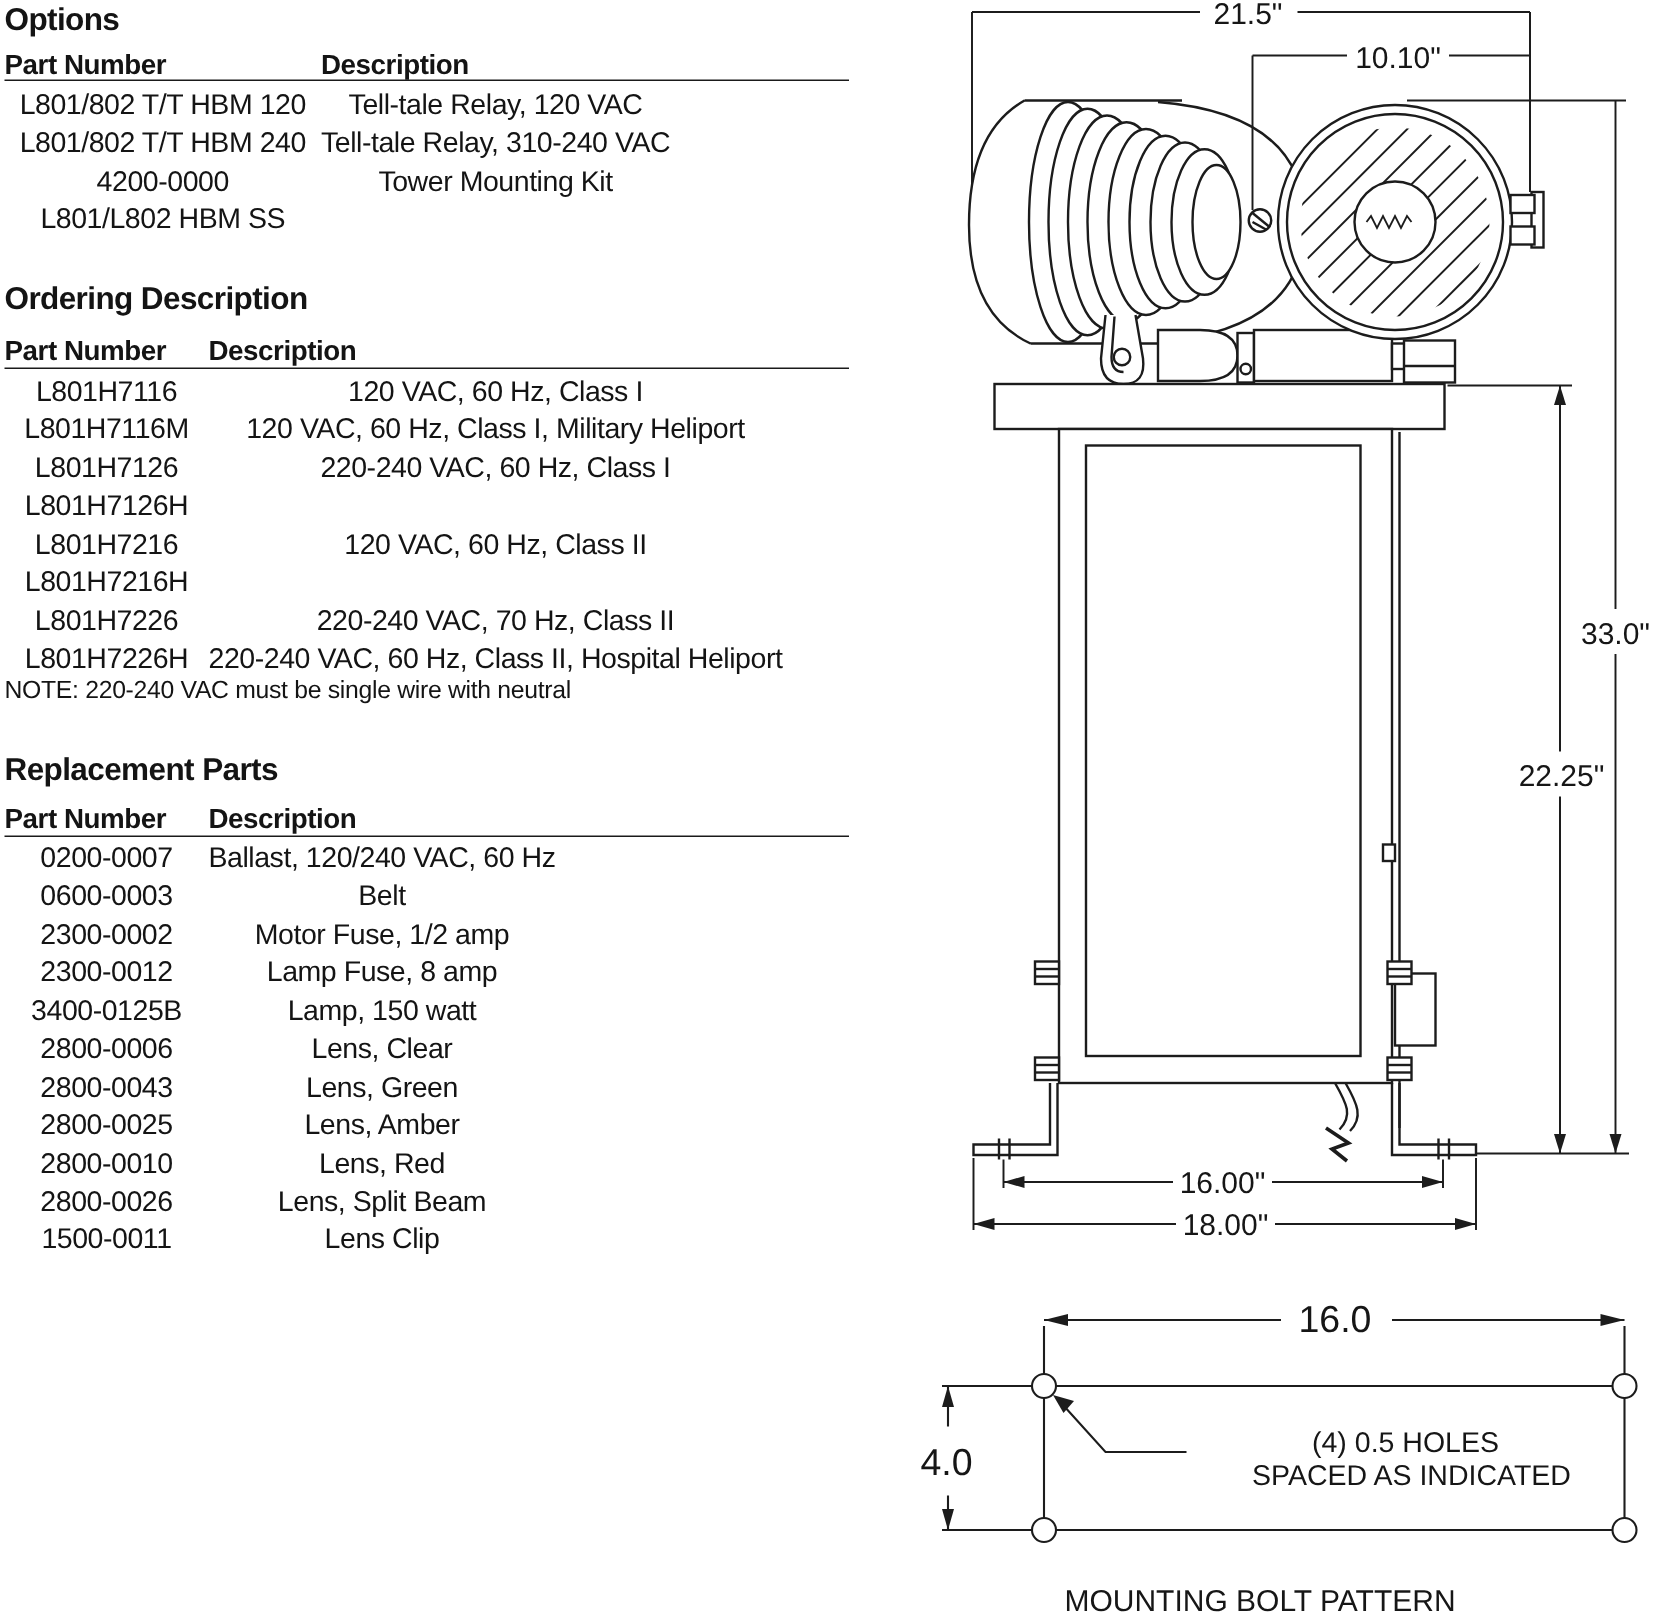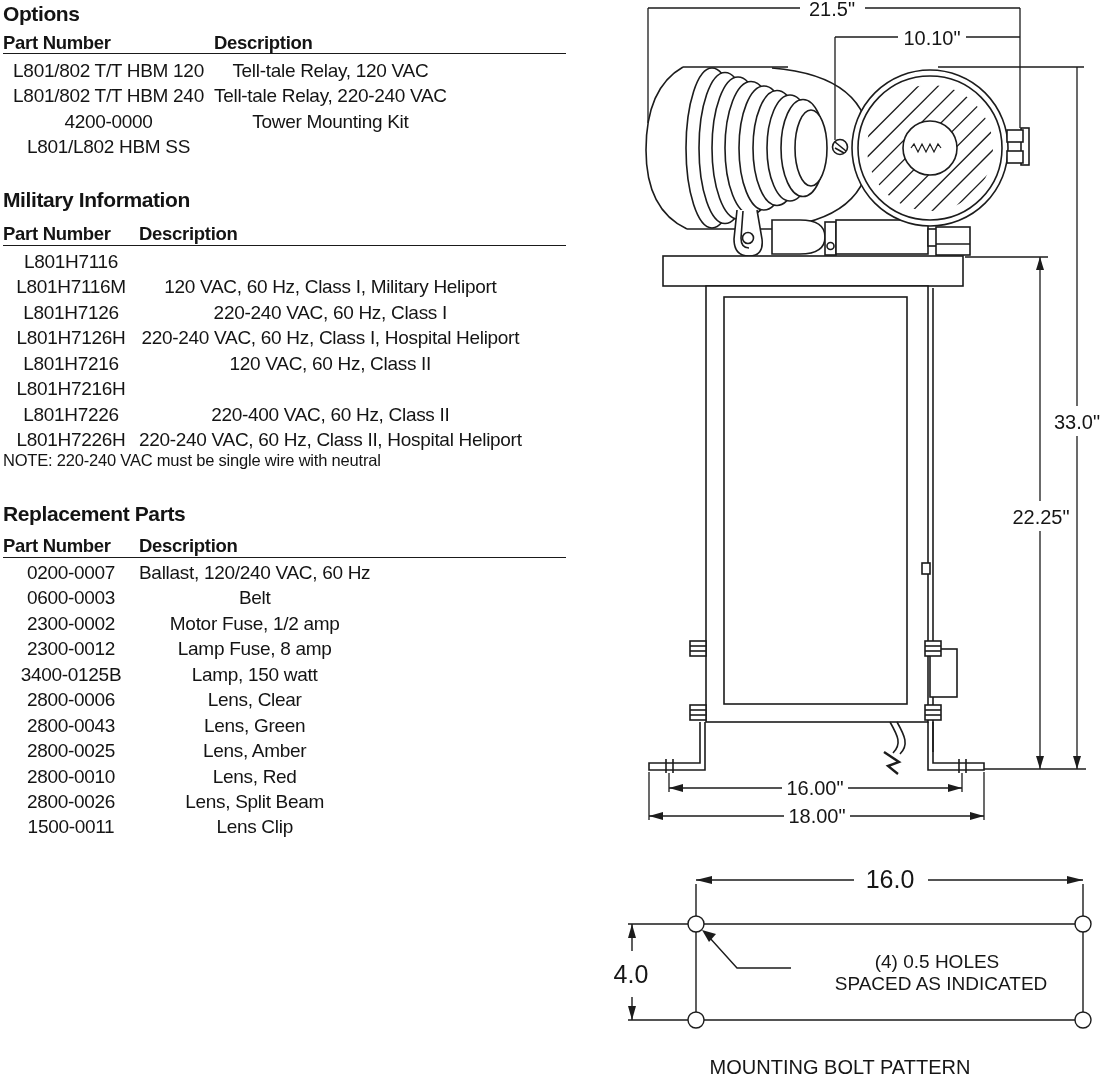--- a/index.html
+++ b/index.html
@@ -28,63 +28,63 @@
     <span>Description</span>
   </div>
   <div class="abs rule" style="top:53px;left:0;"></div>
   <div class="abs rows" style="top:58px;left:0;">
     <div class="trow cols-opt">
         <span>L801/802 T/T HBM 120</span>
         <span>Tell-tale Relay, 120 VAC</span>
       </div>
     <div class="trow cols-opt">
         <span>L801/802 T/T HBM 240</span>
-        <span>Tell-tale Relay, 220-240 VAC</span>
+        <span>Tell-tale Relay, 310-240 VAC</span>
       </div>
     <div class="trow cols-opt">
         <span>4200-0000</span>
         <span>Tower Mounting Kit</span>
       </div>
     <div class="trow cols-opt">
         <span>L801/L802 HBM SS</span>
       </div>
   </div>
 
-  <div class="abs sec-title" style="top:188px;left:0;">Military Information</div>
+  <div class="abs sec-title" style="top:188px;left:0;">Ordering Description</div>
   <div class="abs thead cols-narrow" style="top:224px;left:0;width:563px;">
     <span>Part Number</span>
     <span>Description</span>
   </div>
   <div class="abs rule" style="top:245px;left:0;"></div>
   <div class="abs rows" style="top:249px;left:0;">
     <div class="trow cols-narrow">
         <span>L801H7116</span>
+        <span>120 VAC, 60 Hz, Class I</span>
       </div>
     <div class="trow cols-narrow">
         <span>L801H7116M</span>
         <span>120 VAC, 60 Hz, Class I, Military Heliport</span>
       </div>
     <div class="trow cols-narrow">
         <span>L801H7126</span>
         <span>220-240 VAC, 60 Hz, Class I</span>
       </div>
     <div class="trow cols-narrow">
         <span>L801H7126H</span>
-        <span>220-240 VAC, 60 Hz, Class I, Hospital Heliport</span>
       </div>
     <div class="trow cols-narrow">
         <span>L801H7216</span>
         <span>120 VAC, 60 Hz, Class II</span>
       </div>
     <div class="trow cols-narrow">
         <span>L801H7216H</span>
       </div>
     <div class="trow cols-narrow">
         <span>L801H7226</span>
-        <span>220-400 VAC, 60 Hz, Class II</span>
+        <span>220-240 VAC, 70 Hz, Class II</span>
       </div>
     <div class="trow cols-narrow">
         <span>L801H7226H</span>
         <span>220-240 VAC, 60 Hz, Class II, Hospital Heliport</span>
       </div>
   </div>
   <div class="abs note" style="top:450px;left:0;">NOTE: 220-240 VAC must be single wire with neutral</div>
 
   <div class="abs sec-title" style="top:502px;left:0;text-align:center;">Replacement Parts</div>
   <div class="abs thead cols-narrow" style="top:536px;left:0;width:563px;">

